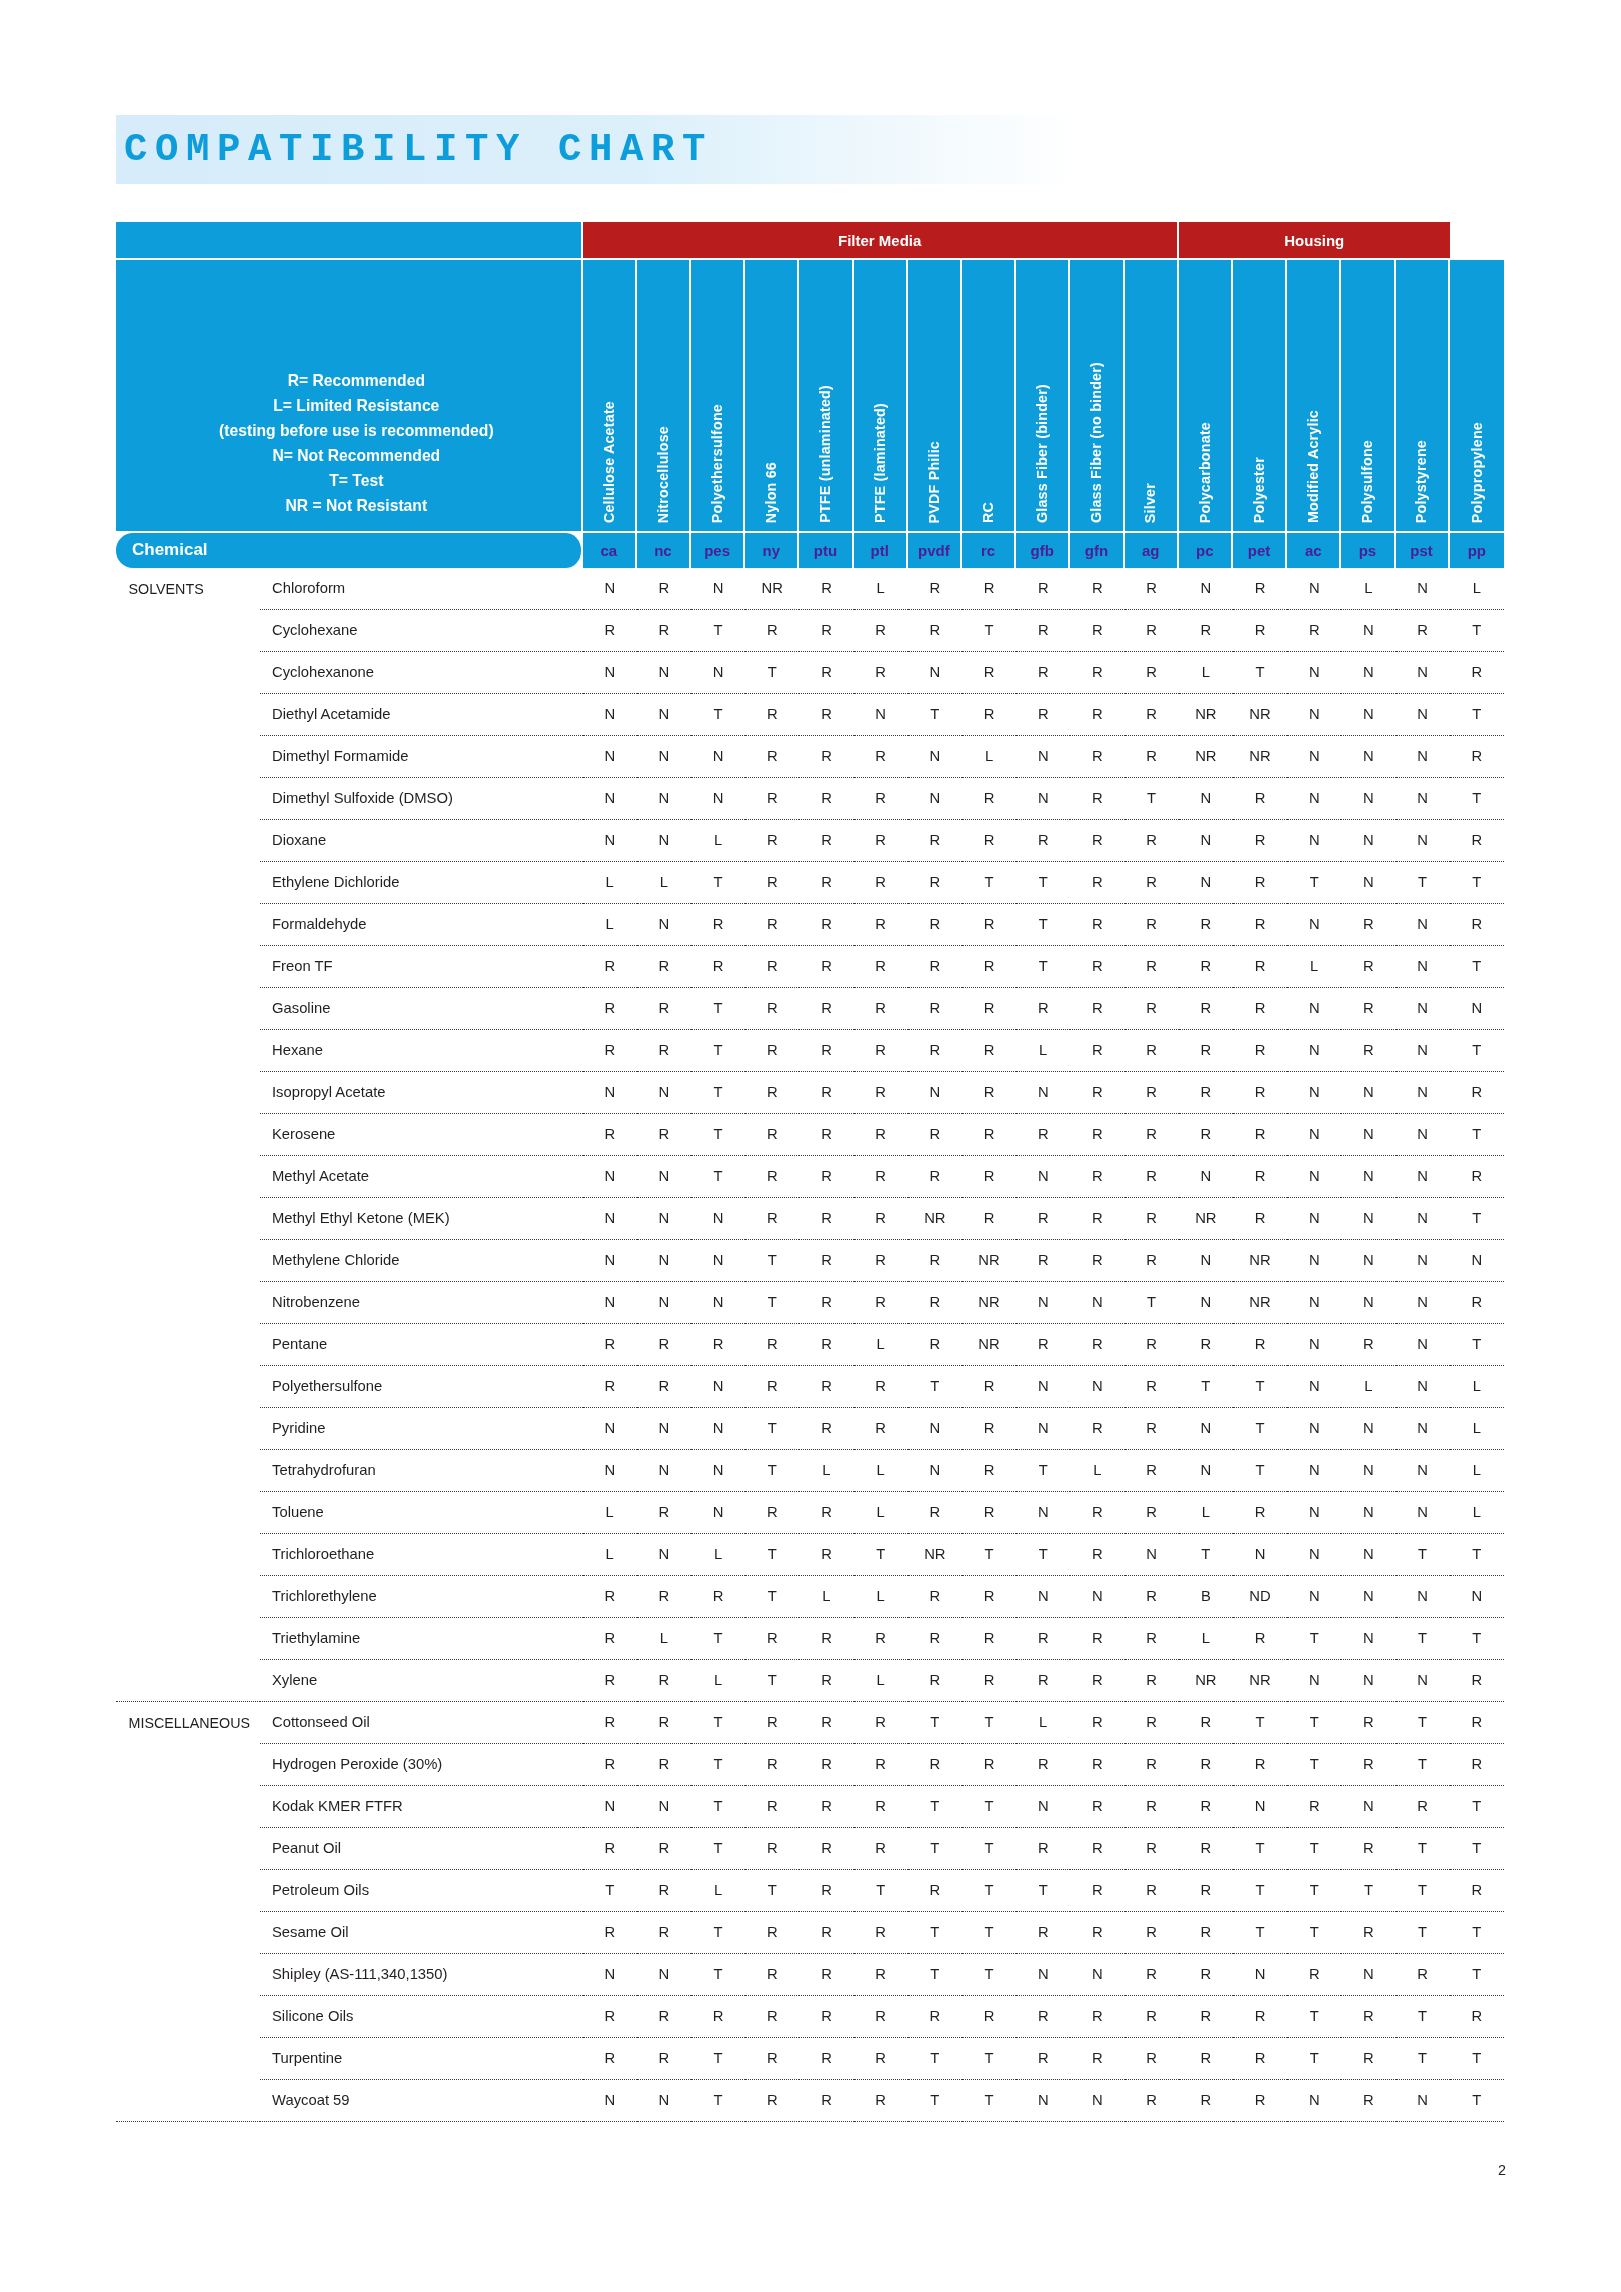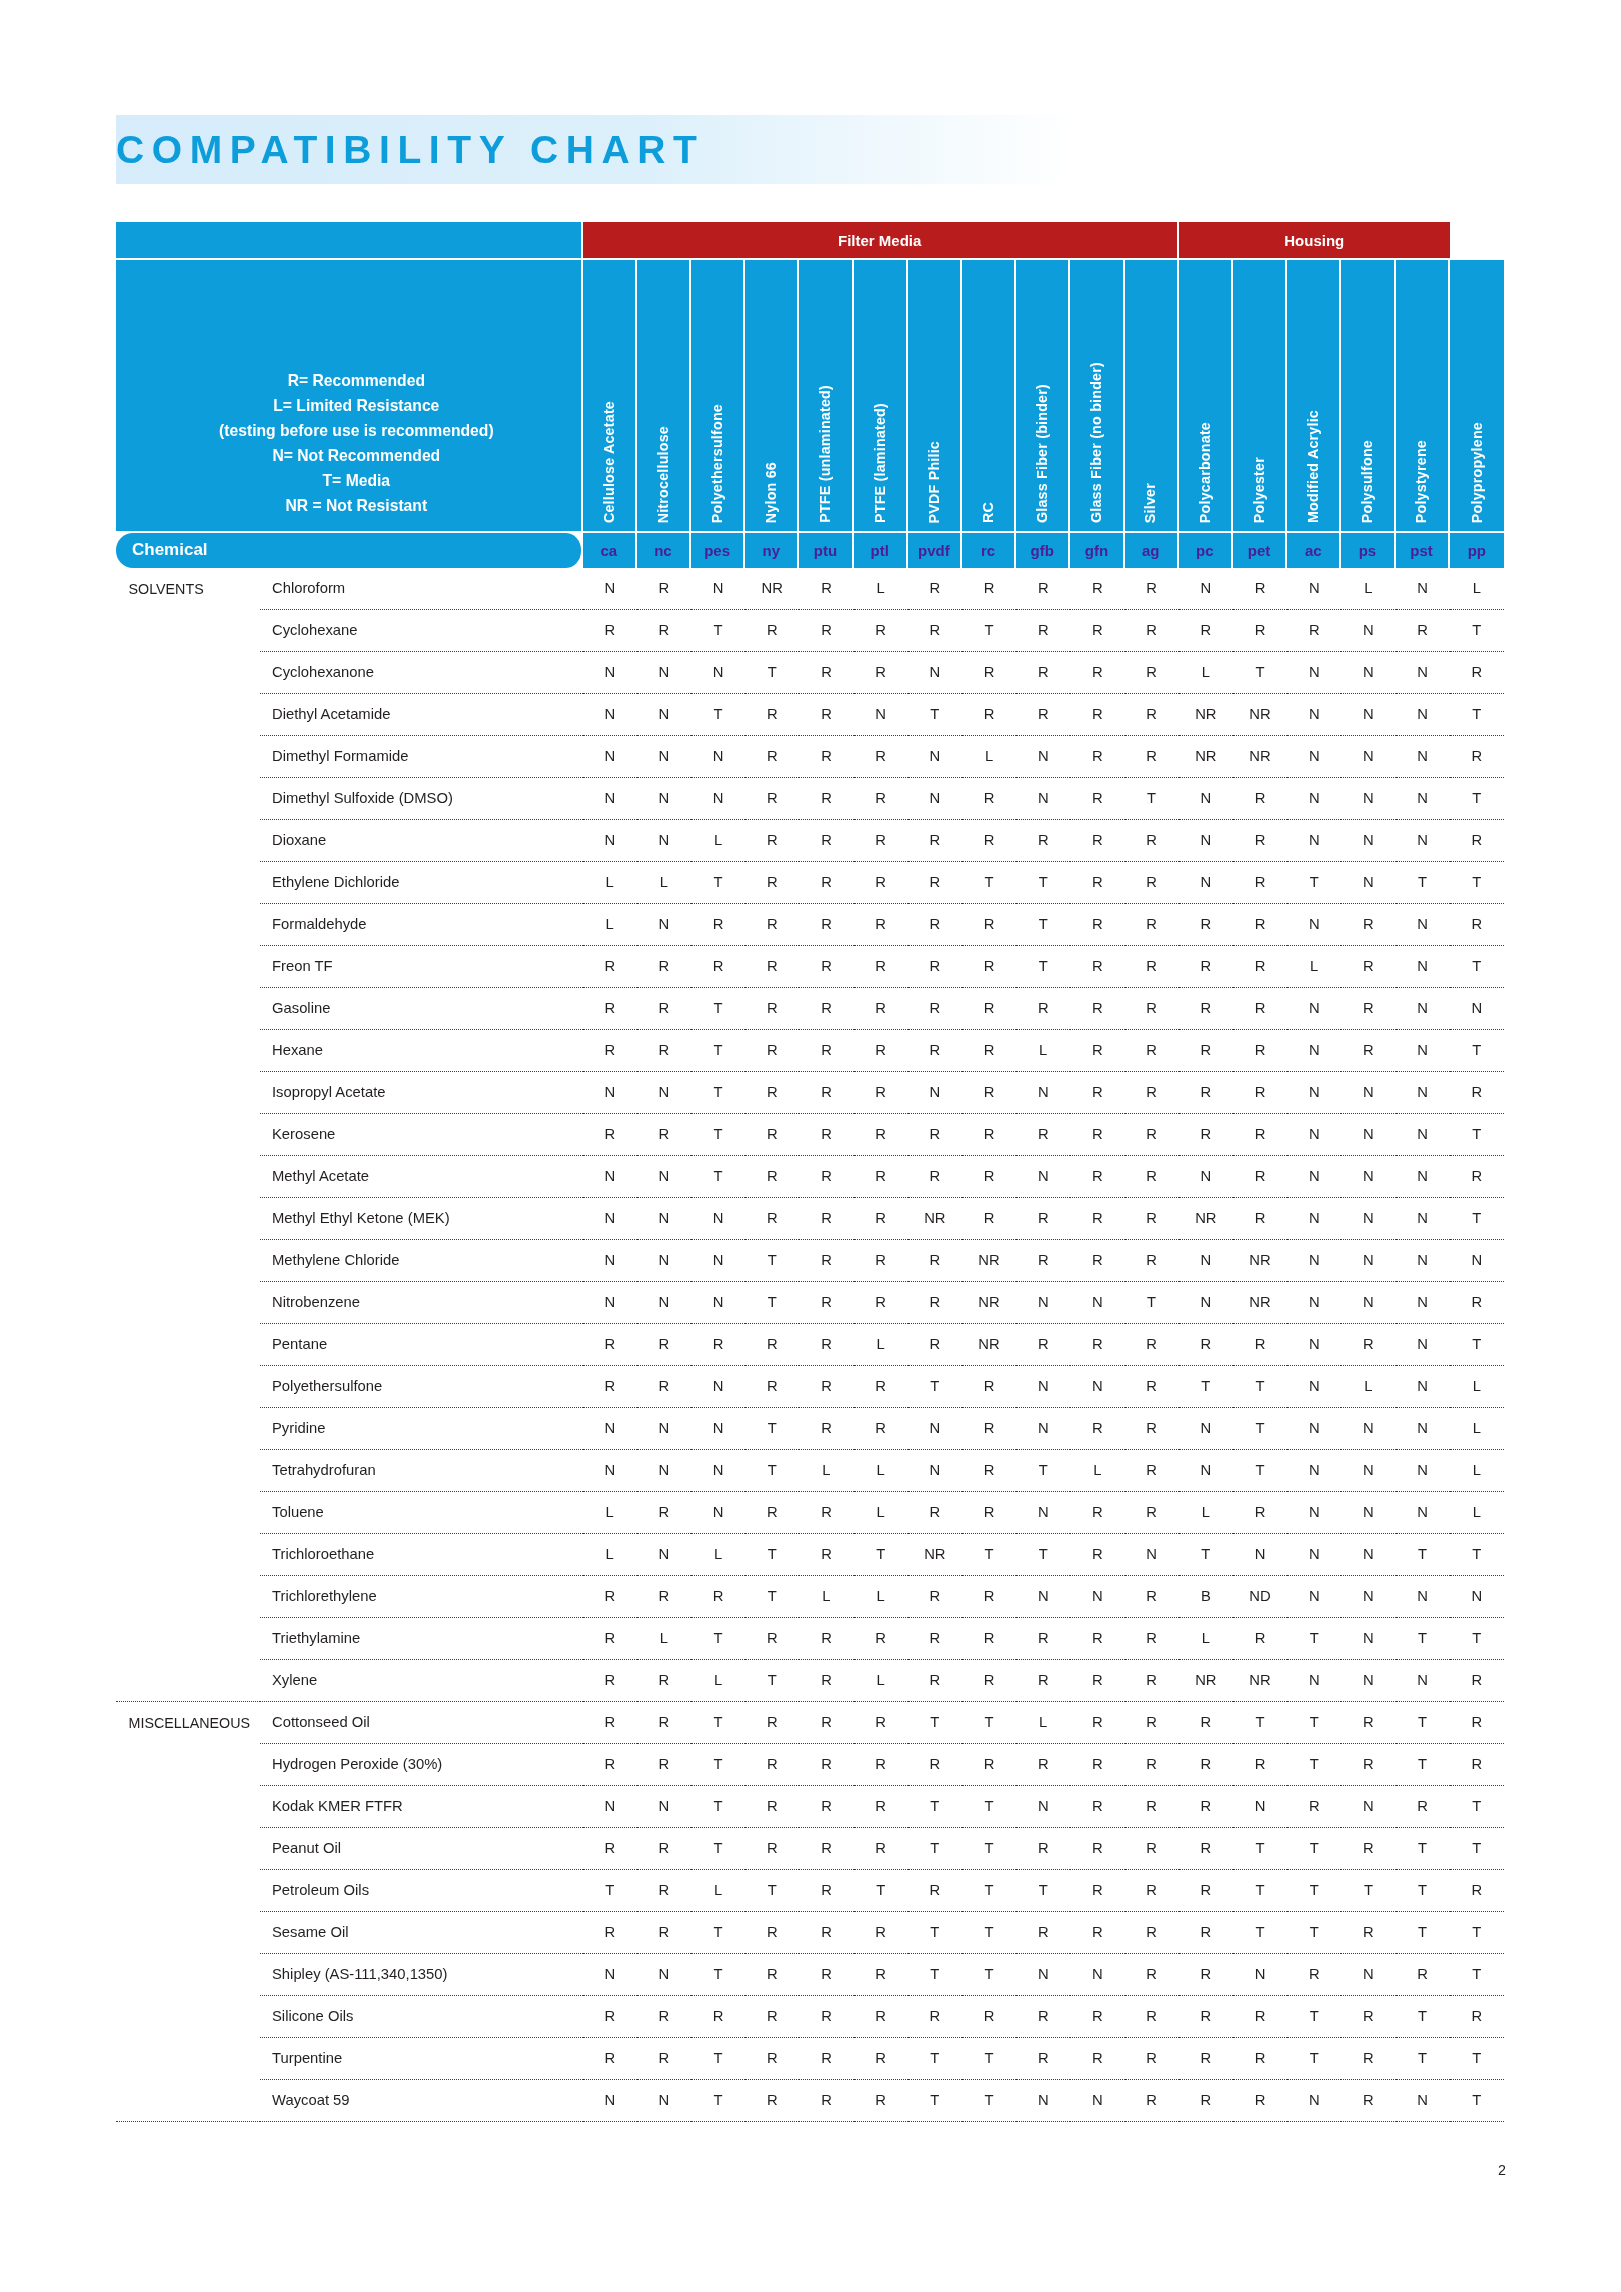--- a/index.html
+++ b/index.html
@@ -32,22 +32,22 @@
     height: 69px;
     background: linear-gradient(to right, #d6ecfa 0%, #dcf0fb 55%, #ffffff 100%);
     display: flex;
     align-items: center;
   }
   .title-text {
     font-size: 39px;
     font-weight: bold;
     letter-spacing: 7.6px;
     color: #0d9ddb;
-    padding-left: 0;
-    font-family: Liberation Sans, sans-serif;
+    padding-left: 8px;
+    font-family: Liberation Mono, monospace;
     white-space: nowrap;
   }
 
   
   .chart-wrap {
     position: absolute;
     left: 116px;
     top: 222px;
     width: 1388px;
   }
@@ -227,21 +227,21 @@
             <th class="band blank" colspan="2"></th>
             <th class="band" colspan="11">Filter Media</th>
             <th class="band last" colspan="5">Housing</th>
           </tr>
         <tr id="vhead-row">
             <th class="legend-cell" colspan="2">
               <div class="legend-line">R= Recommended</div>
               <div class="legend-line">L= Limited Resistance</div>
               <div class="legend-line">(testing before use is recommended)</div>
               <div class="legend-line">N= Not Recommended</div>
-              <div class="legend-line">T= Media</div>
+              <div class="legend-line">T= Test</div>
               <div class="legend-line">NR = Not Resistant</div>
             </th>
             <th class="vhead">
               <span class="rot">Cellulose Acetate</span>
             </th>
             <th class="vhead">
               <span class="rot">Nitrocellulose</span>
             </th>
             <th class="vhead">
               <span class="rot">Polyethersulfone</span>

